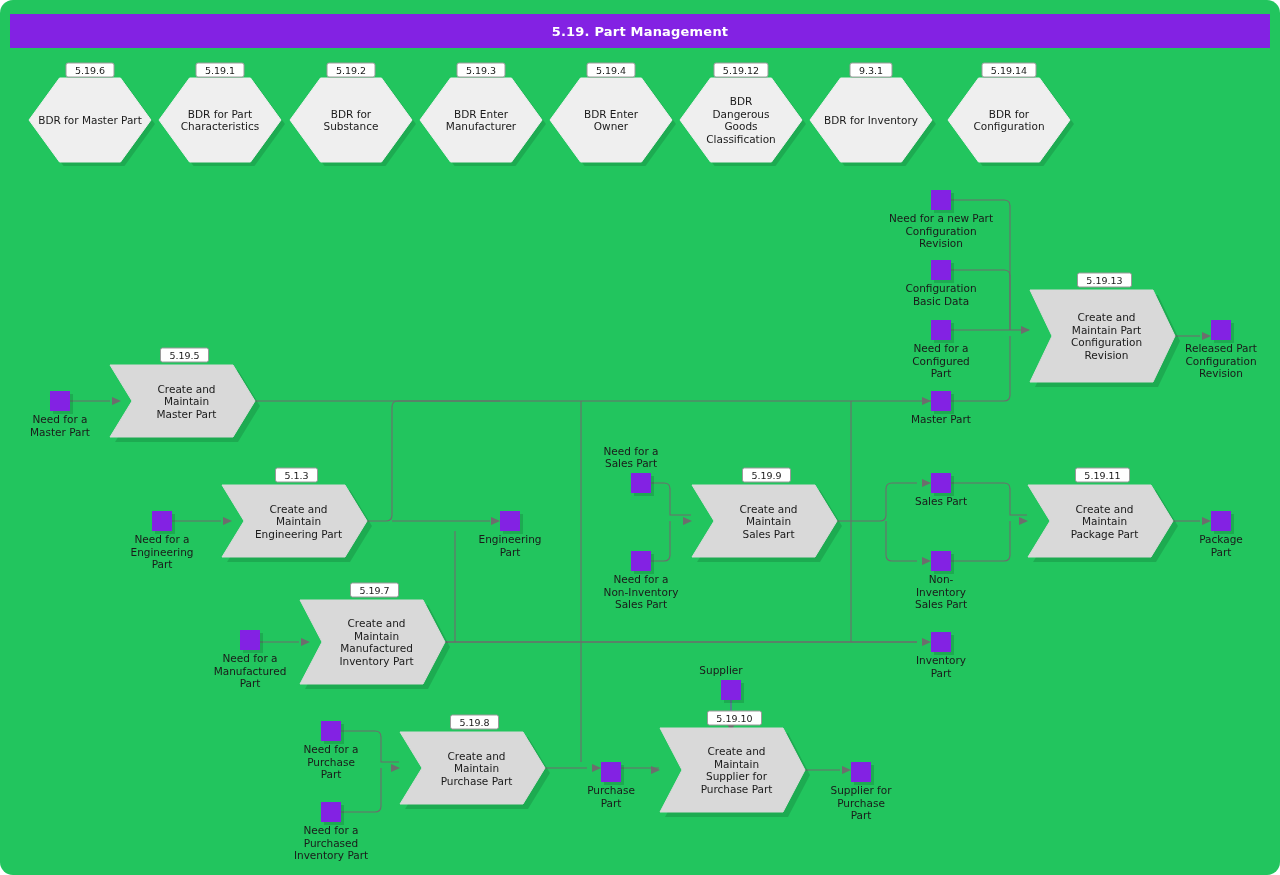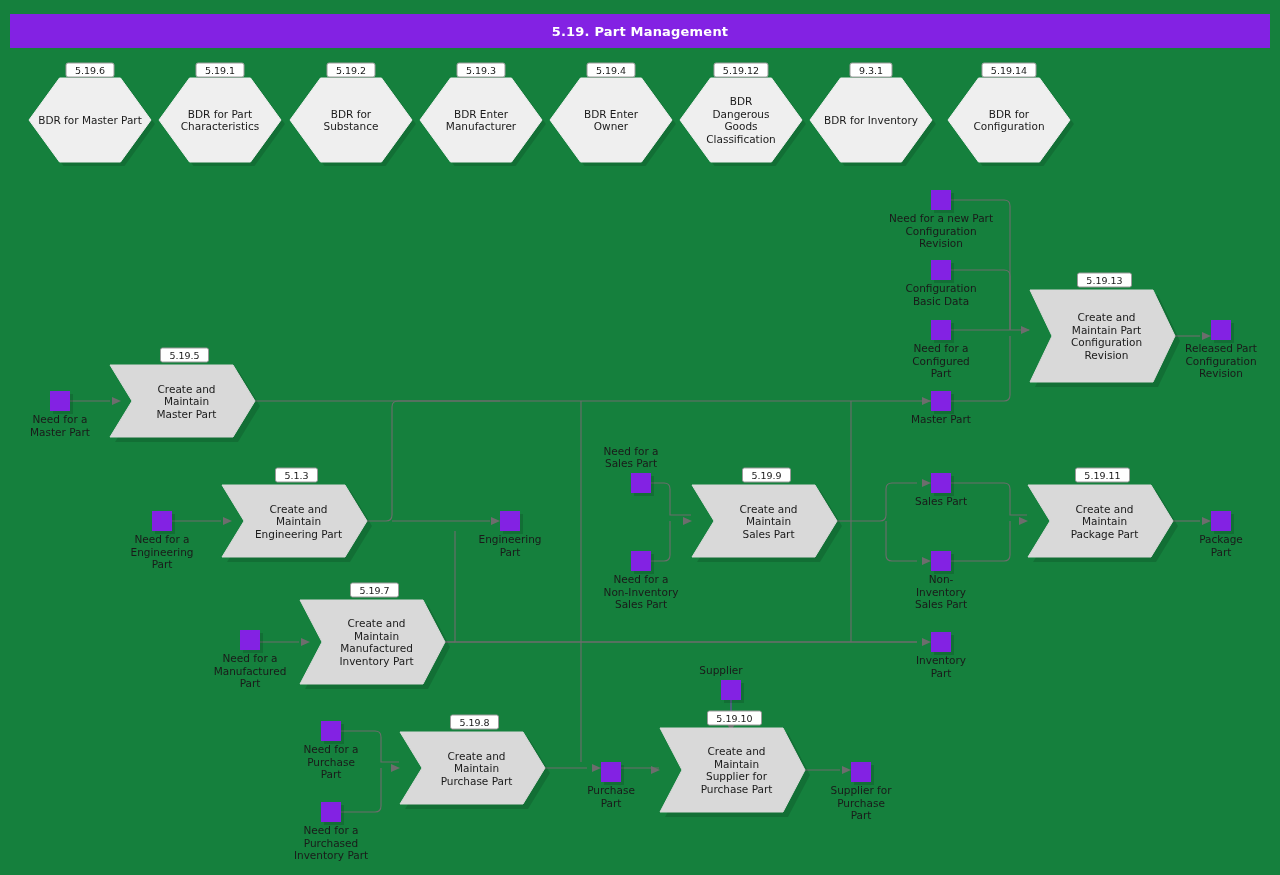--- a/index.html
+++ b/index.html
@@ -1,17 +1,17 @@
 <!DOCTYPE html>
 <html><head>
 <meta charset="utf-8">
 <style>
   html,body{margin:0;padding:0;background:#ffffff;}
   body{width:1280px;height:875px;font-family:"DejaVu Sans",sans-serif;overflow:hidden;}
-  #stage{position:relative;width:1280px;height:875px;background:#15803d;}
+  #stage{position:relative;width:1280px;height:875px;background:#22c55e;border-radius:13px;}
   #header-bar{
     position:absolute;left:10px;top:14px;width:1260px;height:34px;
     background:#8322e3;color:#ffffff;display:flex;align-items:center;justify-content:center;
     font-size:13px;font-weight:bold;font-family:"DejaVu Sans",sans-serif;letter-spacing:.2px;
   }
   svg#diagram{position:absolute;left:0;top:0;width:1280px;height:875px;}
   .shape-hex{fill:#efefef;stroke:#efefef;stroke-width:1;}
   .shape-chev{fill:#d9d9d9;stroke:#d9d9d9;stroke-width:1;}
   .shape-sq{fill:#8322e3;}
   .shadow{fill:#000;opacity:.13;}

